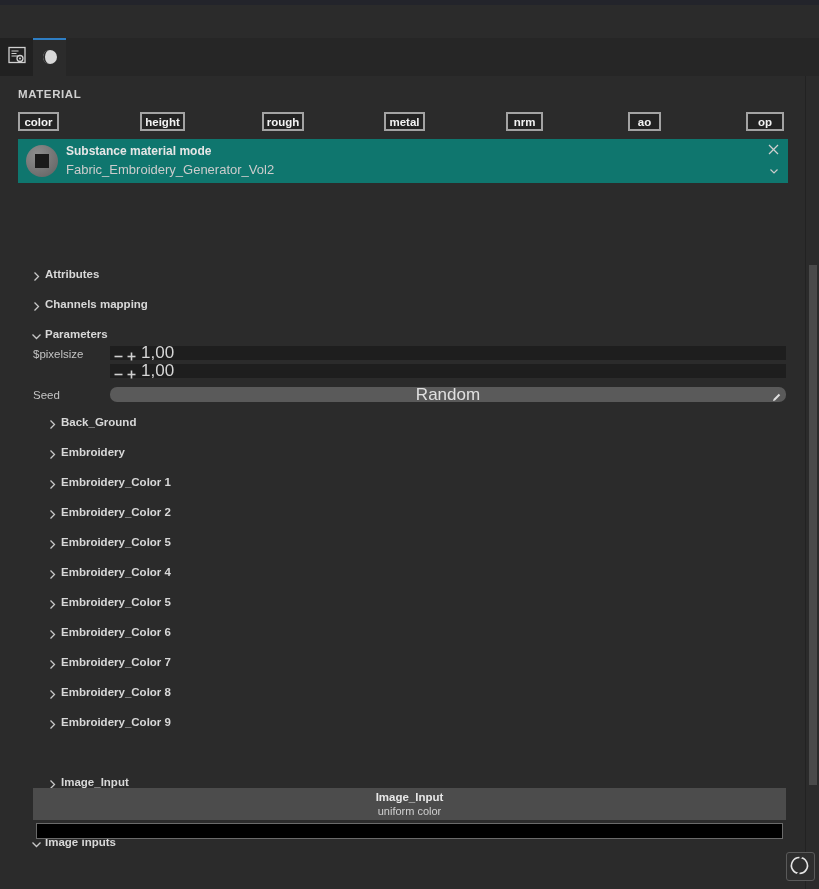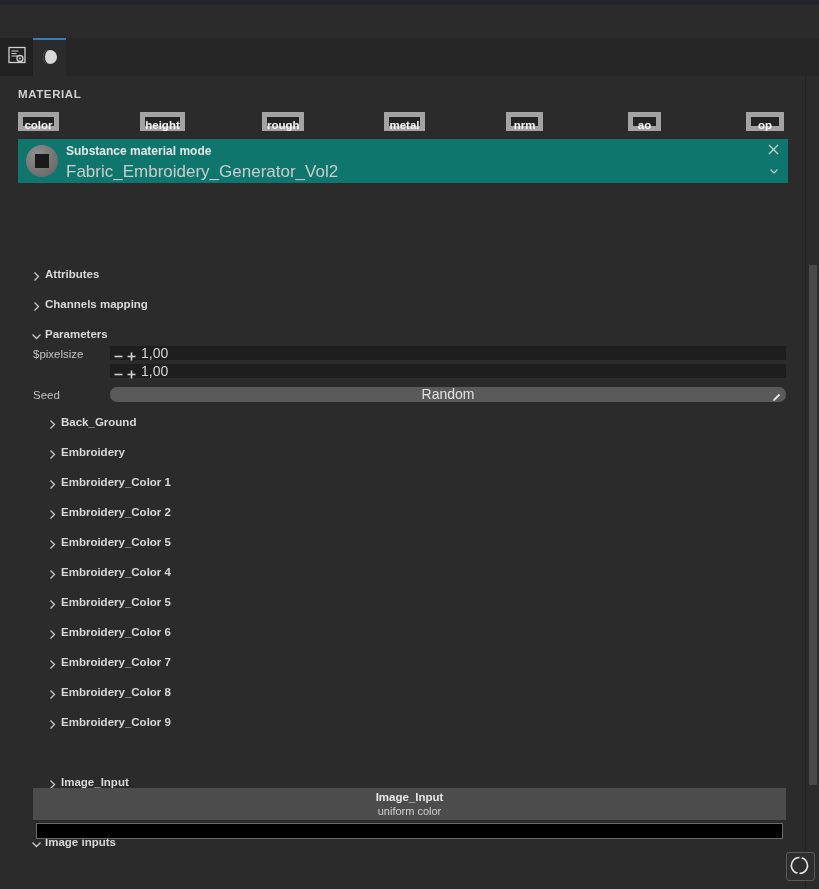--- a/index.html
+++ b/index.html
@@ -102,21 +102,21 @@
     letter-spacing: 0.6px;
     color: #cfcfcf;
   }
 
   
   .chan-btn {
     position: absolute;
     top: 36px;
     height: 19px;
     box-sizing: border-box;
-    border: 5px solid #a3a3a3;
+    border: 2px solid #a3a3a3;
     background: #232323;
     color: #f2f2f2;
     font-size: 11.5px;
     font-weight: bold;
     line-height: 17px;
     text-align: center;
     cursor: pointer;
   }
 
   
@@ -144,21 +144,21 @@
   #substance-title {
     position: absolute;
     left: 48px; top: 5px;
     font-size: 12px;
     font-weight: bold;
     color: #e6e6e6;
   }
   #substance-sub {
     position: absolute;
     left: 48px; top: 23px;
-    font-size: 17px;
+    font-size: 13px;
     color: #cccccc;
   }
   #substance-close {
     position: absolute;
     right: 9px; top: 5px;
     font-size: 13px;
     color: #cfcfcf;
     cursor: pointer;
     line-height: 13px;
   }
@@ -201,21 +201,21 @@
     font-size: 11.5px;
     color: #c4c4c4;
   }
   .field {
     position: absolute;
     background: #1e1e1e;
     height: 14px;
   }
   .field-value {
     position: absolute;
-    font-size: 14px;
+    font-size: 17px;
     color: #d6d6d6;
     line-height: 14px;
   }
   .spin-btn {
     position: absolute;
     top: 2px;
     width: 11px; height: 11px;
     cursor: pointer;
   }
 

